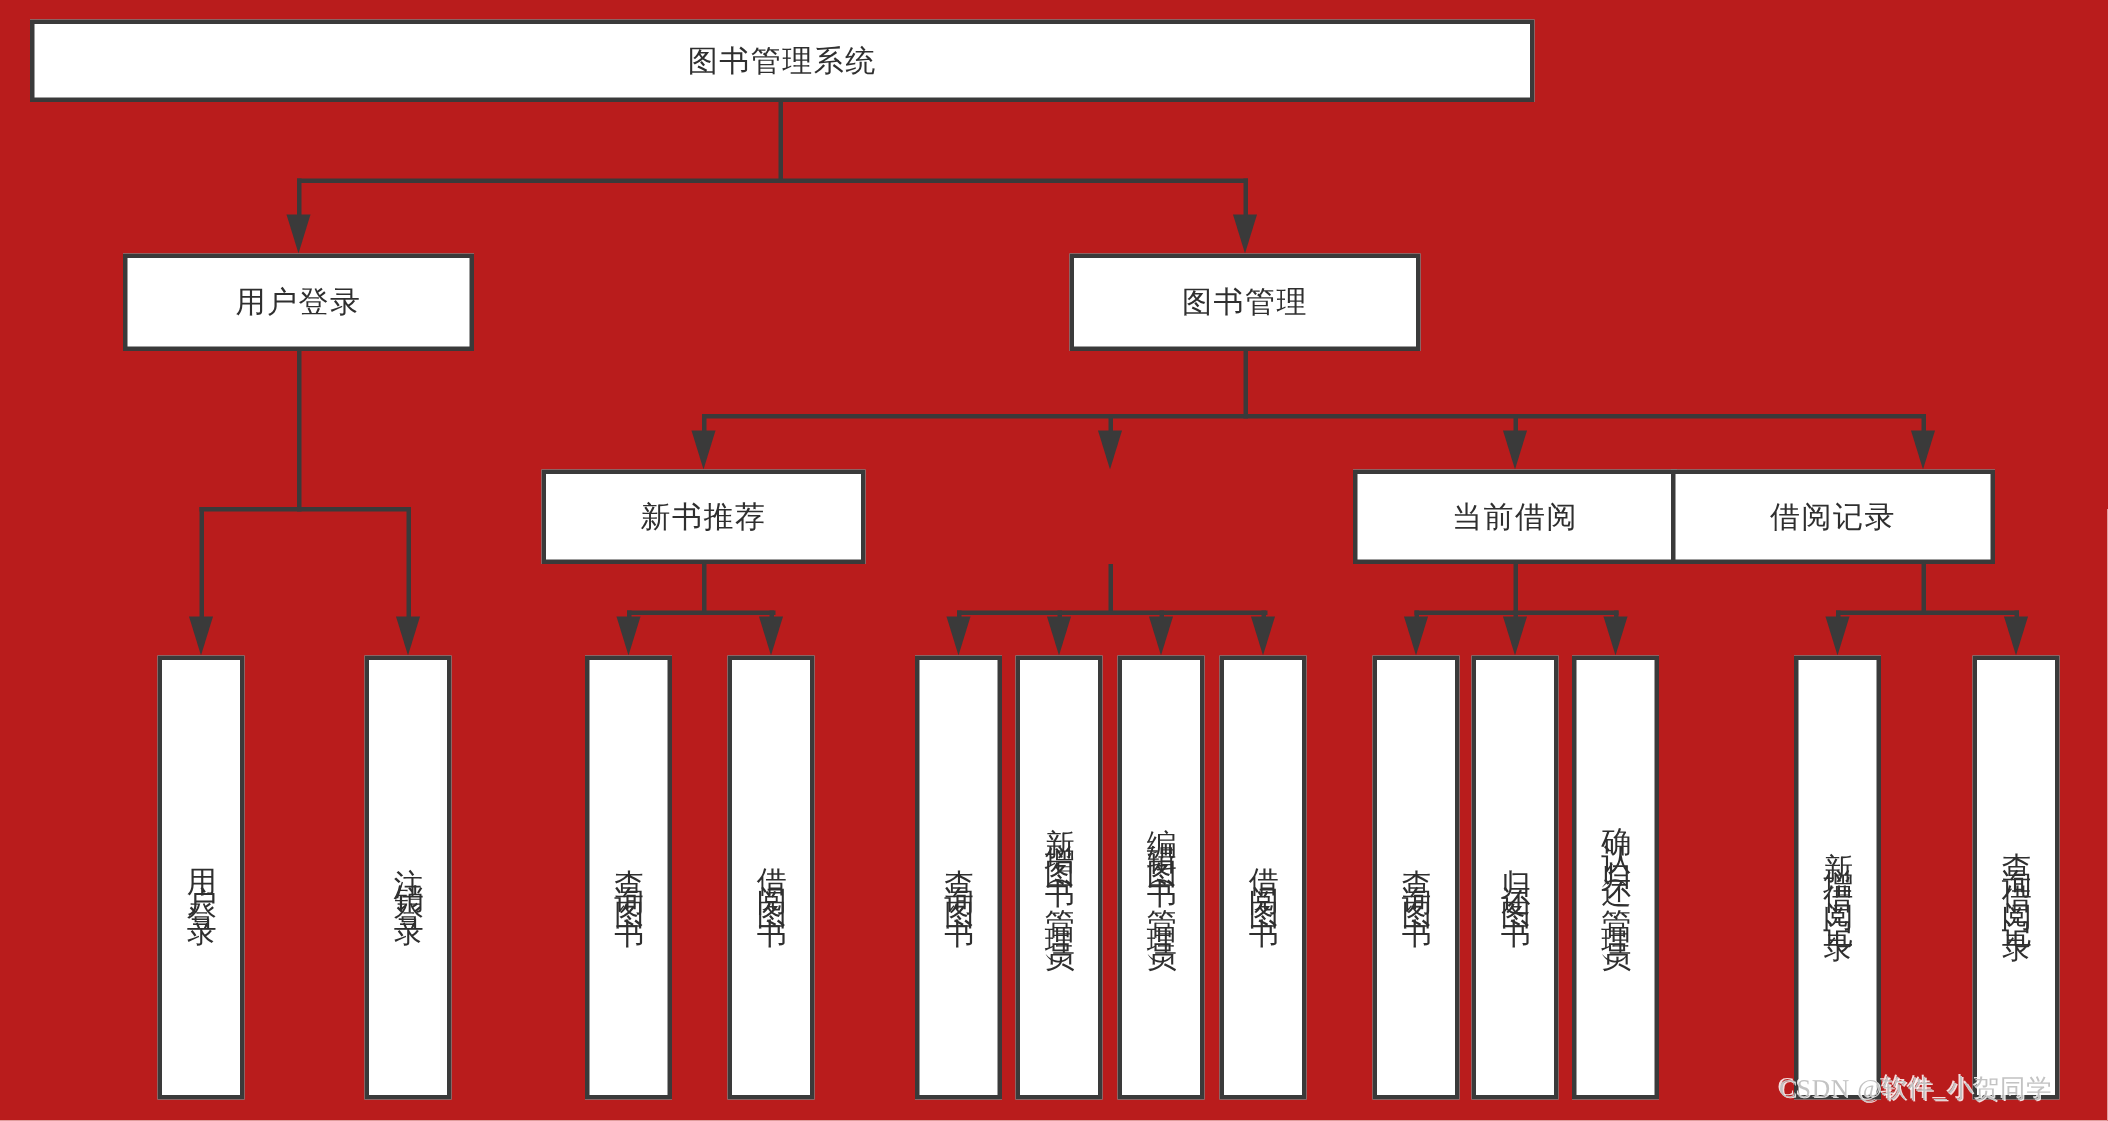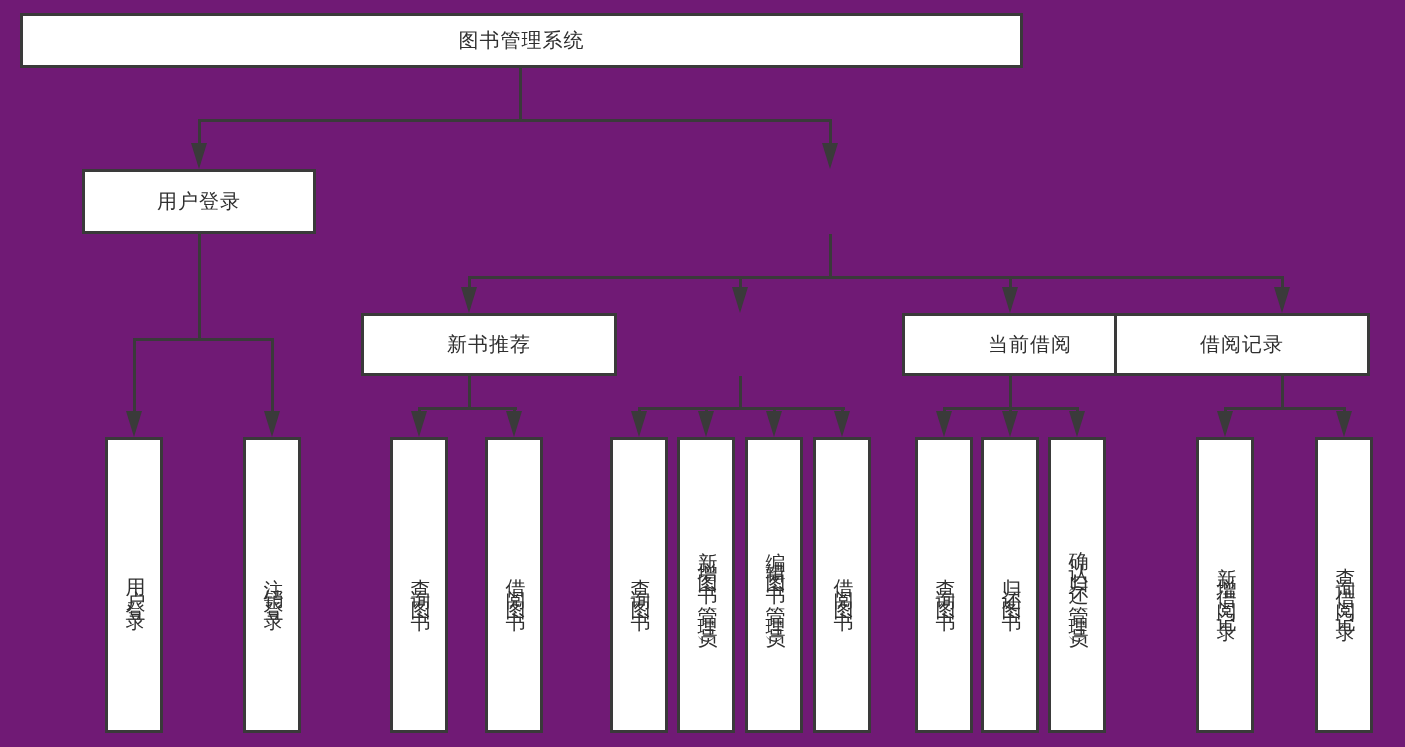--- a/index.html
+++ b/index.html
@@ -1,30 +1,30 @@
 <!DOCTYPE html>
 <html><head>
 <meta charset="utf-8">
 <style>
   html,body{margin:0;padding:0;background:#ffffff;}
   #canvas{
-    position:relative;width:1405px;height:747px;background:#701a75;
-    font-family:Liberation Mono, monospace;color:#2f2f2f;overflow:hidden;
+    position:relative;width:1405px;height:747px;background:#b91c1c;
+    font-family:Liberation Serif, serif;color:#2f2f2f;overflow:hidden;
   }
   .box{
     position:absolute;box-sizing:border-box;border:3px solid #3a3a3a;background:#ffffff;
     display:flex;align-items:center;justify-content:center;
   }
   .hlabel{font-size:20px;letter-spacing:1px;color:#2f2f2f;white-space:nowrap;}
   .vlabel{
     writing-mode:vertical-rl;text-orientation:mixed;
     font-size:20px;letter-spacing:0.55em;color:#2f2f2f;line-height:1;
   }
   .lvl2{top:169px;width:234px;height:65px;}
-  .lvl3{top:313px;width:256px;height:63px;justify-content:center;}
+  .lvl3{top:313px;width:216px;height:63px;justify-content:center;}
   .leaf{top:437px;width:58px;height:296px;}
   .vl{position:absolute;width:3px;background:#3a3a3a;}
   .hl{position:absolute;height:3px;background:#3a3a3a;}
   .ah{
     position:absolute;width:0;height:0;
     border-left:8px solid transparent;border-right:8px solid transparent;
     border-top:26px solid #3a3a3a;
   }
   .watermark{
     position:absolute;left:1186px;top:714px;z-index:10;
@@ -43,20 +43,23 @@
 
   <div class="vl" style="left:519px;top:68px;height:54px"></div>
   <div class="hl" style="left:198px;top:119px;width:634px"></div>
   <div class="vl" style="left:198px;top:119px;height:30px"></div>
   <div class="vl" style="left:829px;top:119px;height:30px"></div>
   <div class="ah" style="left:191px;top:143px"></div>
   <div class="ah" style="left:822px;top:143px"></div>
 
   <div class="box lvl2" style="left:82px">
     <span class="hlabel">用户登录</span>
+  </div>
+  <div class="box lvl2" style="left:713px">
+    <span class="hlabel">图书管理</span>
   </div>
 
   <div class="vl" style="left:829px;top:234px;height:45px"></div>
   <div class="hl" style="left:468px;top:276px;width:816px"></div>
   <div class="vl" style="left:468px;top:276px;height:16px"></div>
   <div class="vl" style="left:739px;top:276px;height:16px"></div>
   <div class="vl" style="left:1009px;top:276px;height:16px"></div>
   <div class="vl" style="left:1281px;top:276px;height:16px"></div>
   <div class="ah" style="left:461px;top:287px"></div>
   <div class="ah" style="left:732px;top:287px"></div>
@@ -151,14 +154,15 @@
     <span class="vlabel">确认归还（管理员）</span>
   </div>
 
   <div class="box leaf" style="left:1196px">
     <span class="vlabel">新增借阅记录</span>
   </div>
   <div class="box leaf" style="left:1315px">
     <span class="vlabel">查询借阅记录</span>
   </div>
 
+  <div class="watermark">CSDN @软件_小贺同学</div>
 
 </div>
 
 </body></html>

